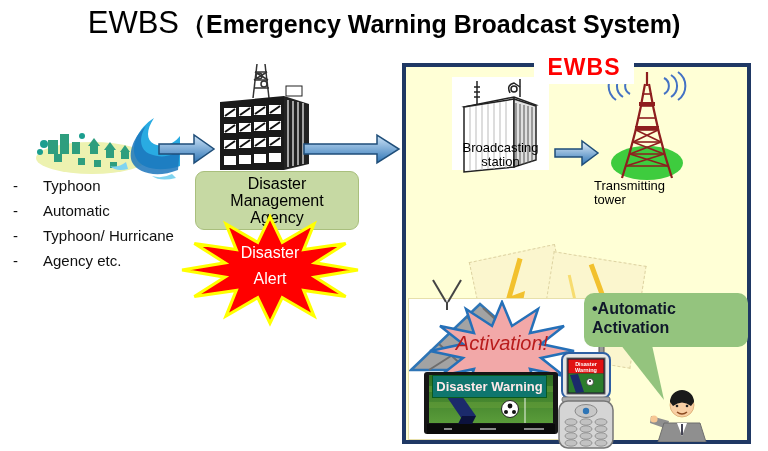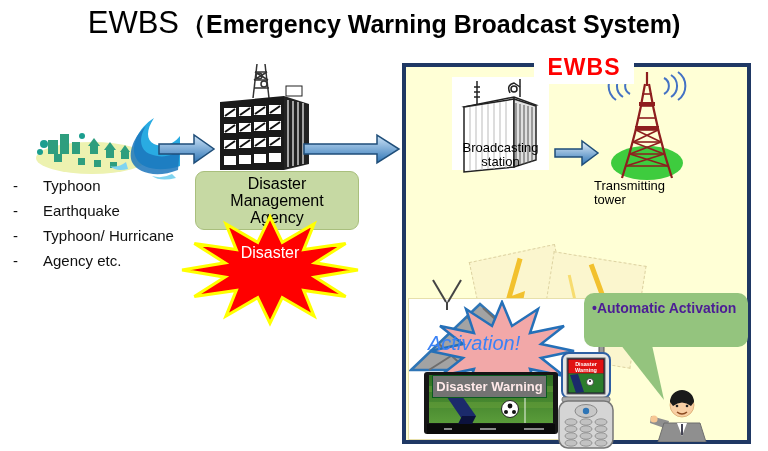--- a/index.html
+++ b/index.html
@@ -42,31 +42,31 @@
   .tower-label{left:594px;top:179px;width:104px;text-align:left;font-size:13px;line-height:14px;color:#000;}
   .signal-text{left:514px;top:215px;width:220px;text-align:center;
     color:#FF0000;font-weight:bold;font-size:17px;line-height:25px;z-index:12;}
   
   .note{background:#FBF6CE;border:1px dashed #ddd3a2;z-index:4;}
   .note1{left:478px;top:252px;width:86px;height:96px;transform:rotate(-12deg);}
   .note2{left:545px;top:258px;width:92px;height:102px;transform:rotate(9deg);}
   
   .bottom-panel{left:408px;top:298px;width:190px;height:140px;background:#ffffff;border:1px solid #e7e0ab;z-index:5;}
   .activation-text{
-    left:428px;top:332px;width:148px;text-align:left;z-index:9;
-    font-size:20px;font-style:italic;color:#3b82f6;
+    left:428px;top:332px;width:148px;text-align:center;z-index:9;
+    font-size:20px;font-style:italic;color:#b91c1c;
   }
   .tv-banner{
     left:432px;top:375px;width:113px;height:21px;line-height:21px;
-    background:#737373;border:1px solid #0a5a20;color:#ffe9e9;
+    background:#0f766e;border:1px solid #0a5a20;color:#ffe9e9;
     font-size:13px;font-weight:bold;text-align:center;z-index:11;
   }
   
   .bubble{left:584px;top:293px;width:164px;height:54px;background:#94C47E;border-radius:10px;z-index:13;}
-  .bubble-text{left:592px;top:299px;width:156px;color:#4c1d95;font-weight:bold;font-size:14px;line-height:19px;z-index:14;}
+  .bubble-text{left:592px;top:299px;width:156px;color:#0f172a;font-weight:bold;font-size:16px;line-height:19px;z-index:14;}
   .z6{z-index:6;}.z9{z-index:9;}.z10{z-index:10;}
   .z12{z-index:12;}.z13{z-index:13;}
 </style>
 </head>
 <body>
 
 <div class="abs title">
   <span class="t-main">EWBS</span><span class="t-sub">（Emergency Warning Broadcast System)</span>
 </div>
 
@@ -98,21 +98,21 @@
   <path d="M142,60 q-10,5 -20,2 q8,6 24,2 Z" fill="#7FD4F0"></path>
 </svg>
 
 <div class="abs disaster-list">
   <div class="d-row">
       <span class="dash">-</span>
       <span>Typhoon</span>
     </div>
   <div class="d-row">
       <span class="dash">-</span>
-      <span>Earthquake</span>
+      <span>Automatic</span>
     </div>
   <div class="d-row">
       <span class="dash">-</span>
       <span>Typhoon/ Hurricane</span>
     </div>
   <div class="d-row">
       <span class="dash">-</span>
       <span>Agency etc.</span>
     </div>
 </div>
@@ -182,20 +182,21 @@
   </g>
 </svg>
 
 <div class="abs agency-label">Disaster Management Agency</div>
 
 <svg class="abs" style="left:178px;top:212px;" width="184" height="116" viewBox="0 0 180 112">
   <polygon fill="#FF0000" stroke="#FFFF00" stroke-width="3" points="176,56 134,63 164,82 123,76 133,101 102,83 90,108 78,83 47,101 57,76 16,82 46,63 4,56 46,49 16,30 57,36 47,11 78,29 90,4 102,29 133,11 123,36 164,30 134,49"></polygon>
 </svg>
 <div class="abs alert-text">
   <div>Disaster</div>
+  <div>Alert</div>
 </div>
 
 <svg class="abs" style="left:303px;top:132px;" width="98" height="34" viewBox="0 0 98 34">
   <defs>
       <linearGradient id="ag2" x1="0" y1="0" x2="0" y2="1">
     <stop offset="0" stop-color="#cfe4f7"></stop>
         <stop offset="1" stop-color="#2E75B6"></stop>
       </linearGradient>
     </defs>
   <polygon points="1,12 74,12 74,3 96,17 74,31 74,22 1,22" fill="url(#ag2)" stroke="#1F4E79" stroke-width="1.5"></polygon>

